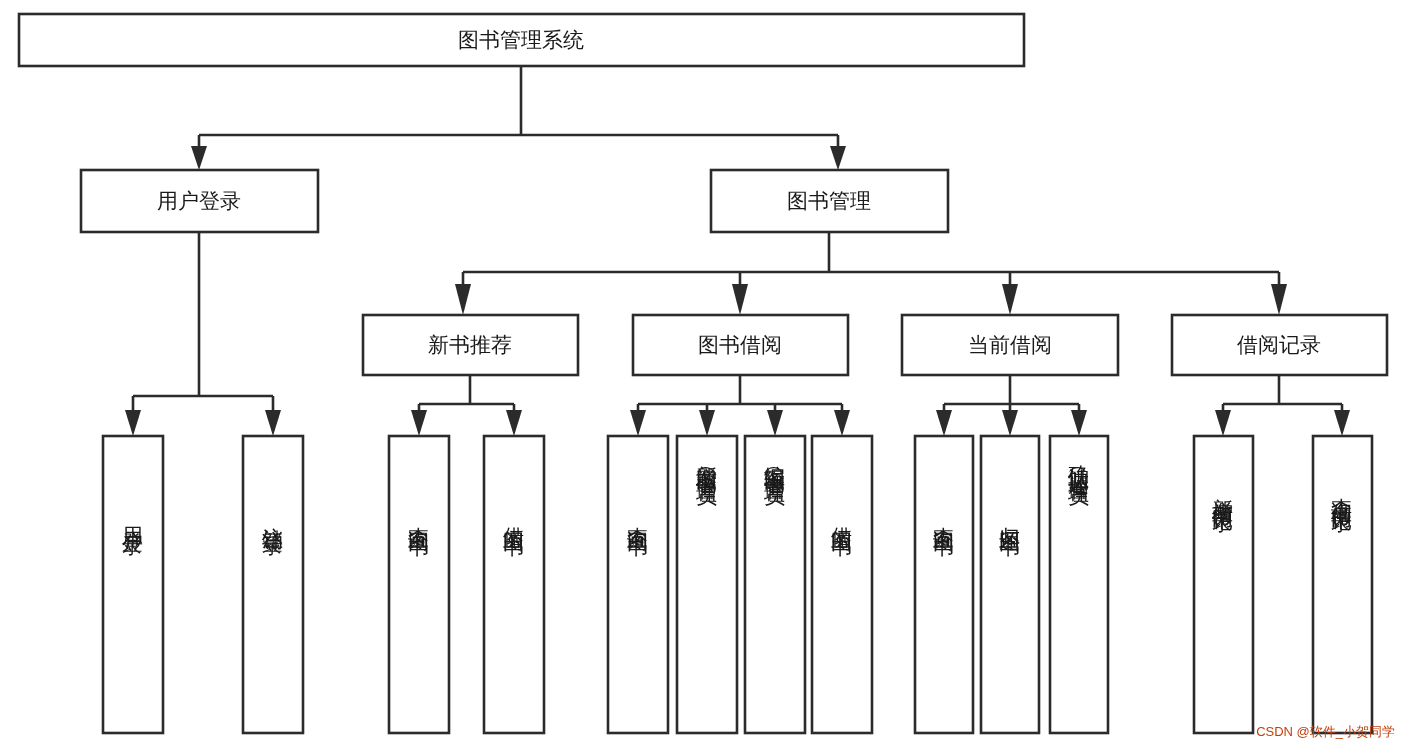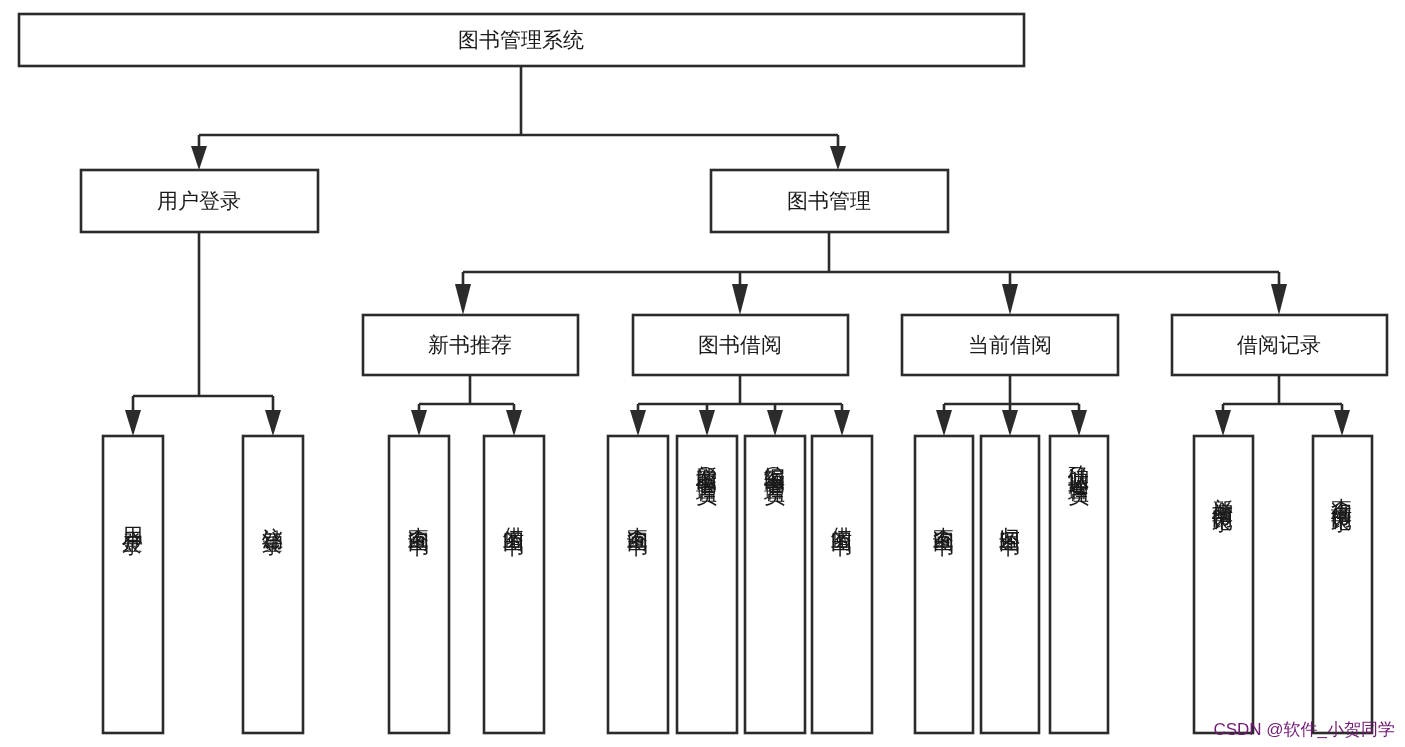--- a/index.html
+++ b/index.html
@@ -55,22 +55,22 @@
     fill: #1a1a1a;
     writing-mode: vertical-rl;
     text-orientation: upright;
     letter-spacing: 3px;
   }
   .watermark-text {
     position: absolute;
     right: 10px;
     bottom: 6px;
     font-family: "Liberation Sans", "DejaVu Sans", sans-serif;
-    font-size: 17px;
-    color: #701a75;
+    font-size: 13px;
+    color: #c2410c;
     white-space: nowrap;
     pointer-events: none;
   }
 </style>
 </head>
 <body>
 
 <div id="diagram-root">
   <svg class="tree" viewBox="0 0 1405 747" xmlns="http://www.w3.org/2000/svg">
 

